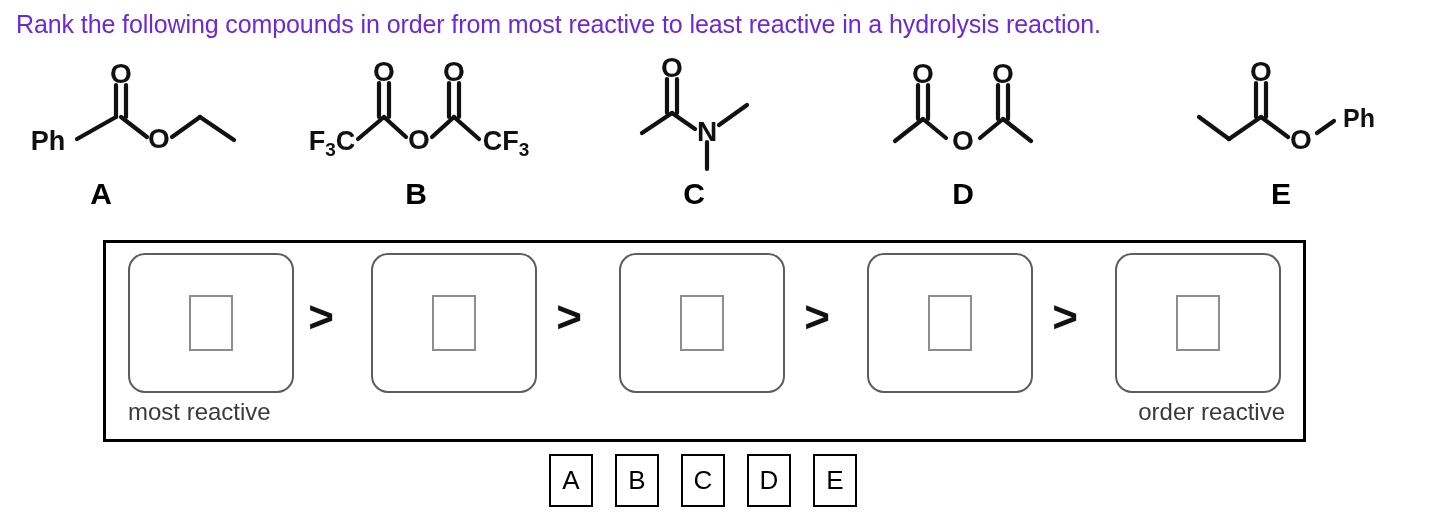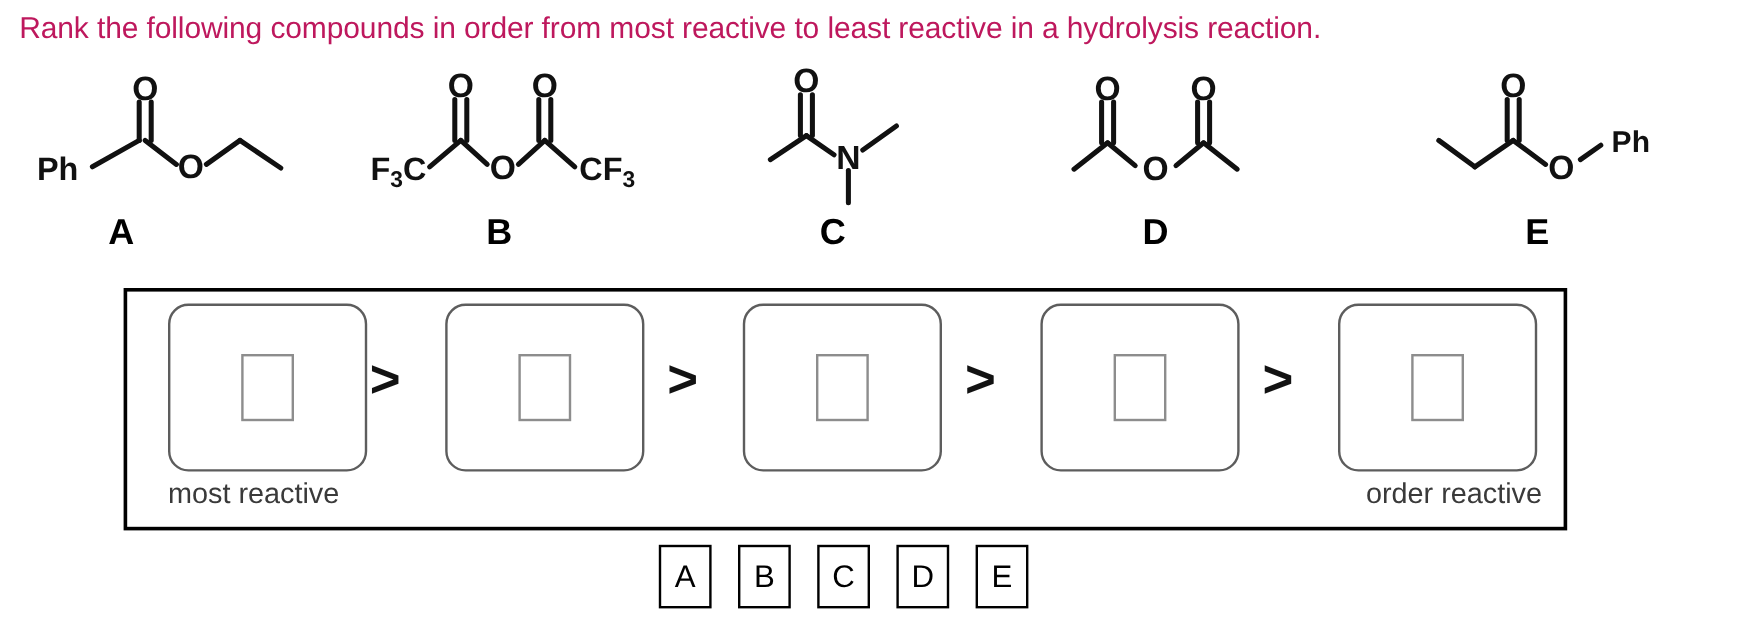--- a/index.html
+++ b/index.html
@@ -18,21 +18,21 @@
 
   
   #prompt {
     position: absolute;
     left: 16px;
     top: 9px;
     font-size: 25px;
     line-height: 30px;
     letter-spacing: -0.1px;
     white-space: nowrap;
-    color: #be185d;
+    color: #6d28d9;
   }
 
   
   #compound-row {
     position: absolute;
     left: 0;
     top: 55px;
     width: 1450px;
     height: 175px;
   }
@@ -248,21 +248,21 @@
       <text x="228" y="72" font-family="'Liberation Sans', sans-serif" font-size="25" font-weight="bold" text-anchor="middle" fill="#111111">Ph</text>
     </svg>
     <div class="clabel">E</div>
   </div>
 
 </div>
 
 <div id="answer-box">
   <div id="slot-strip">
 
-    <div class="slot-group" style="left:34px;text-decoration:underline;">
+    <div class="slot-group" style="left:22px;text-decoration:underline;">
       <div class="dropzone">
         <div class="placeholder"></div>
       </div>
       <div class="edge-label">most reactive</div>
     </div>
     <div class="gt" style="left:193px;">&gt;</div>
 
     <div class="slot-group" style="left:265px;">
       <div class="dropzone">
         <div class="placeholder"></div>

